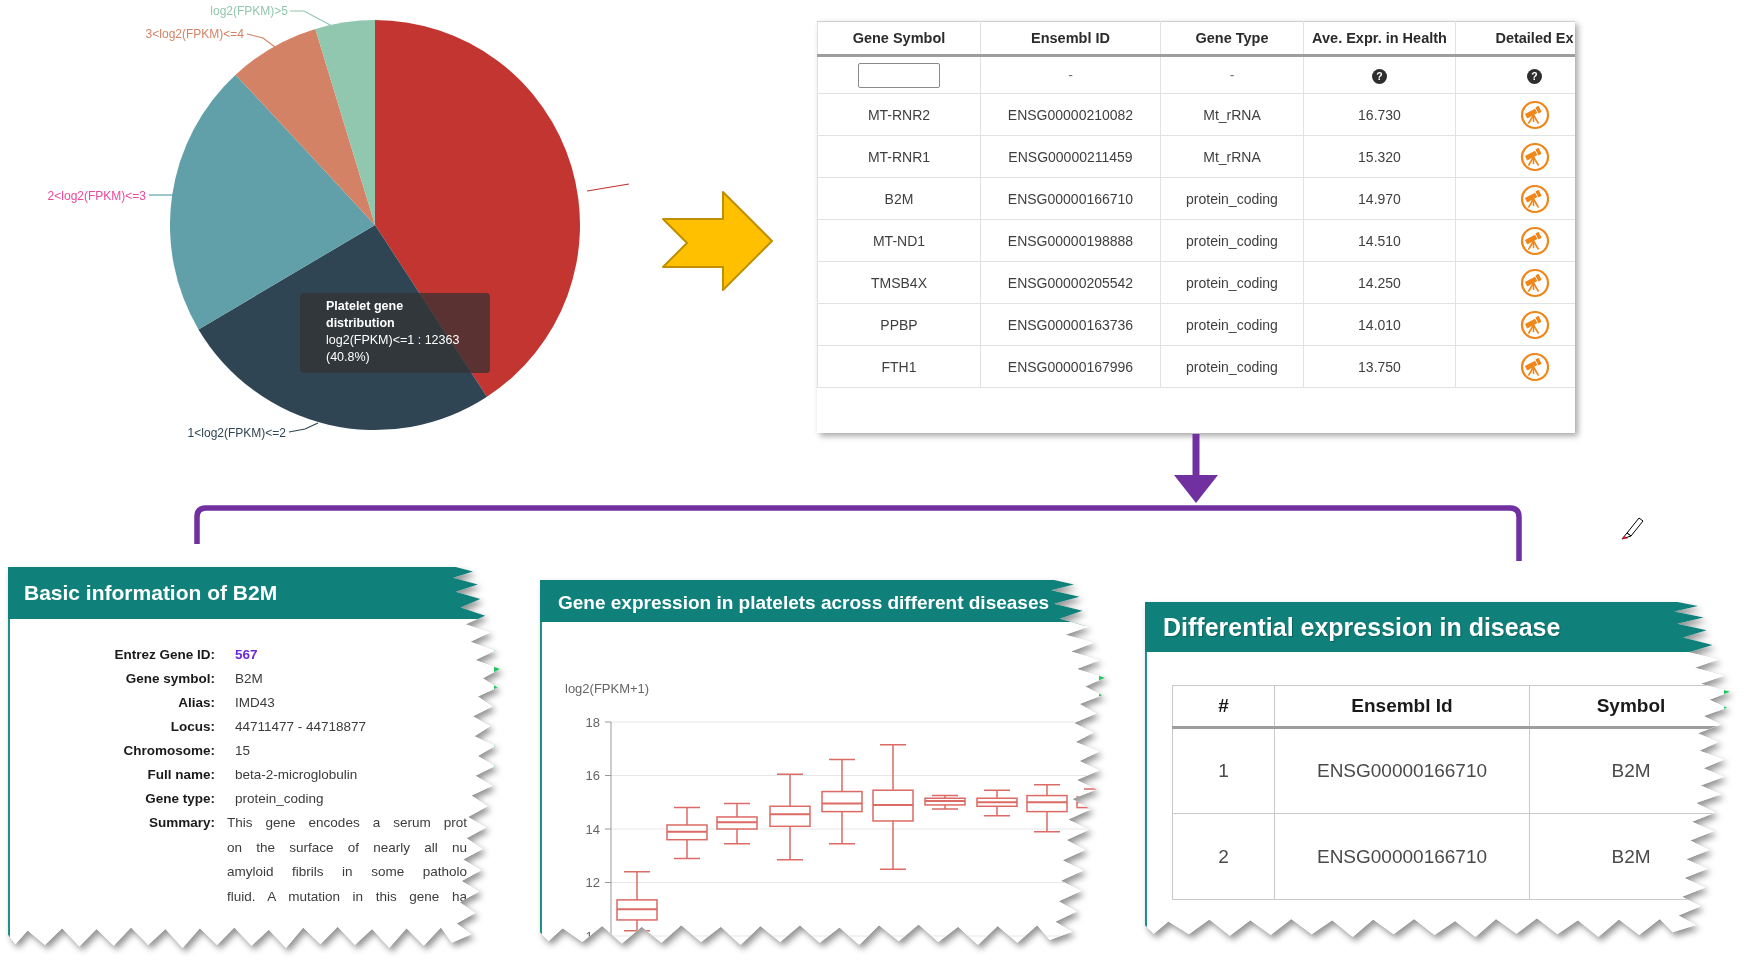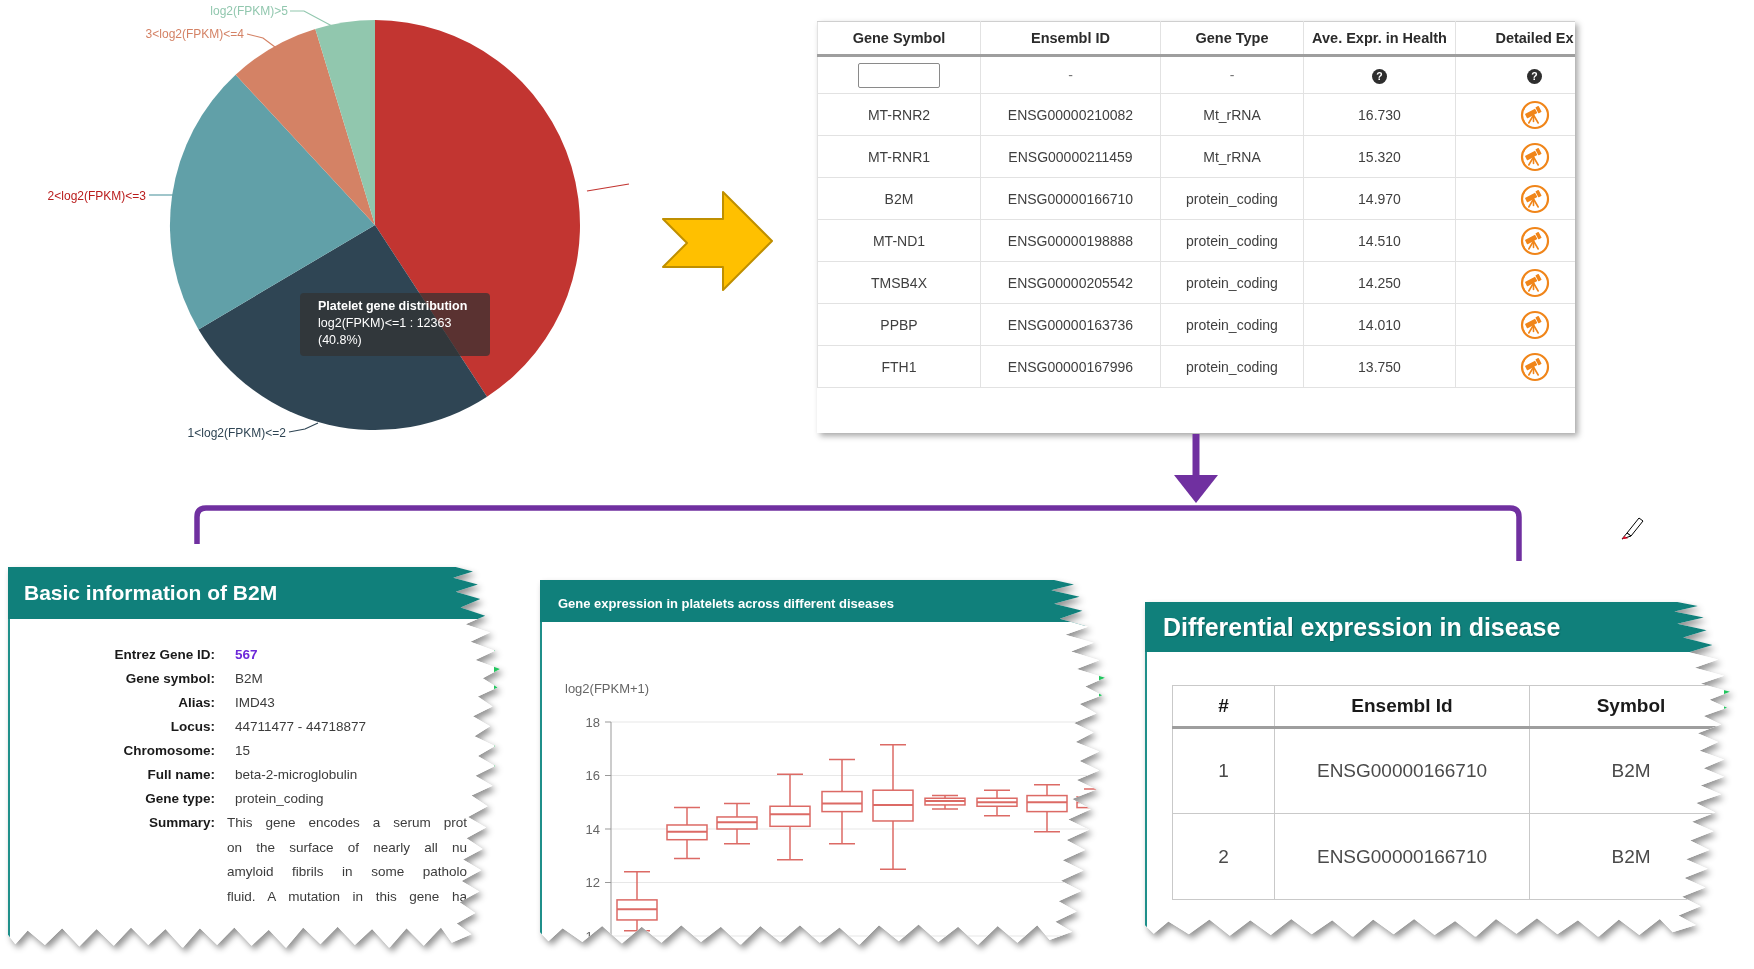--- a/index.html
+++ b/index.html
@@ -9,21 +9,21 @@
     --torn: polygon(0 0, 91% 0, 94.5% 1.2%, 90.5% 2.8%, 95.5% 4.6%, 91% 6.5%, 96% 8.4%, 92% 10.6%, 97% 12.8%, 93% 15%, 98% 17.2%, 94% 19.6%, 99% 22%, 95% 24.4%, 100% 26.8%, 96.5% 29.2%, 99.5% 31.6%, 95.5% 34%, 98.5% 36.6%, 94.5% 39.2%, 98% 41.8%, 94.8% 44.4%, 99% 47%, 95.5% 49.6%, 99% 52.2%, 95% 54.8%, 98.5% 57.4%, 94.2% 60%, 97.5% 62.8%, 93.5% 65.6%, 97.2% 68.4%, 93.2% 71.2%, 96.5% 74%, 92.5% 76.8%, 96.2% 79.6%, 92.2% 82.4%, 95.8% 85.2%, 91.8% 88%, 95% 90.8%, 91.2% 93.6%, 94.2% 96.4%, 90.2% 98.6%, 88% 94.6%, 84.5% 99.4%, 81% 94.8%, 77.5% 100%, 74% 95%, 70.5% 99.2%, 67% 94.4%, 63.5% 99%, 60% 94.6%, 56.5% 100%, 53% 95.2%, 49.5% 99.4%, 46% 94.6%, 42.5% 99.2%, 39% 94.8%, 35.5% 100%, 32% 95%, 28.5% 99.2%, 25% 94.6%, 21.5% 99.4%, 18% 95%, 14.5% 99.6%, 11% 94.8%, 7.5% 99.2%, 4% 95.4%, 1.5% 99%, 0 96.5%);
   }
   *{box-sizing:border-box;margin:0;padding:0;}
   body{background:#fff;font-family:"Liberation Sans",sans-serif;}
   #stage{position:relative;width:1754px;height:969px;background:#fff;overflow:hidden;}
 
   
   #pie-svg{position:absolute;left:0;top:0;}
   .pie-label{position:absolute;font-size:12px;line-height:14px;text-align:right;}
   #pie-tooltip{position:absolute;left:300px;top:293px;width:190px;background:rgba(50,50,50,.72);
-    border-radius:4px;color:#fff;padding:5px 18px 7px;font-size:12.5px;line-height:17px;z-index:5;}
+    border-radius:4px;color:#fff;padding:5px 26px 7px;font-size:12.5px;line-height:17px;z-index:5;}
   #pie-tooltip .tt-title{font-weight:bold;}
 
   
   #gene-table-wrap{position:absolute;left:817px;top:21px;width:758px;height:412px;overflow:hidden;
     box-shadow:3px 3px 6px rgba(0,0,0,.35);background:#fff;}
   #gene-table{border-collapse:collapse;table-layout:fixed;width:796px;font-size:14px;color:#3f3f3f;}
   #gene-table col.c1{width:163px}#gene-table col.c2{width:180px}#gene-table col.c3{width:143px}
   #gene-table col.c4{width:152px}#gene-table col.c5{width:158px}
   #gene-table th,#gene-table td{border:1px solid #e2e2e2;text-align:center;vertical-align:middle;padding:0 4px;}
   #gene-table thead th{height:34px;font-weight:bold;color:#2b2b2b;border-top:1px solid #cfcfcf;
@@ -51,21 +51,21 @@
   .field{display:flex;font-size:13.5px;line-height:24px;}
   .flabel{width:205px;text-align:right;font-weight:bold;color:#1a1a1a;flex:0 0 205px;}
   .fval{margin-left:20px;color:#3c3c3c;}
   .fval.accent{color:#6d28d9;font-weight:bold;}
   .summary-row{display:flex;font-size:13.5px;line-height:24.5px;}
   .summary-lines{margin-left:12px;width:240px;color:#3c3c3c;}
   .sline{text-align:justify;text-align-last:justify;white-space:nowrap;overflow:hidden;}
 
   
   #panel2-wrap{left:540px;top:580px;width:565px;height:365px;}
-  #panel2 .panel-header{height:46px;font-size:13px;padding-left:18px;}
+  #panel2 .panel-header{height:46px;font-size:19px;padding-left:18px;}
   #panel2 .panel-body{top:42px;}
   #box-svg{position:absolute;left:0;top:0;}
 
   
   #panel3-wrap{left:1145px;top:602px;width:585px;height:335px;}
   #panel3 .panel-header{height:50px;font-size:25px;padding-left:18px;text-shadow:1px 1px 1px rgba(0,0,0,.25);}
   #panel3 .panel-body{top:50px;}
   #diff-table{border-collapse:collapse;table-layout:fixed;margin:33px 0 0 25px;width:560px;font-size:19px;}
   #diff-table col.d1{width:102px}#diff-table col.d2{width:255px}#diff-table col.d3{width:203px}
   #diff-table th,#diff-table td{border:1px solid #c9c9c9;text-align:center;}
@@ -91,21 +91,21 @@
     <g stroke-width="1.2" fill="none">
       <polyline points="290,11 304,11 332,26" stroke="#91c7ae"></polyline>
       <polyline points="247,34 263,38 279,50" stroke="#d48265"></polyline>
       <polyline points="149,195 173,195" stroke="#61a0a8"></polyline>
       <polyline points="289,432 305,429 318,423" stroke="#2f4554"></polyline>
       <polyline points="587,191 629,184" stroke="#c23531"></polyline>
     </g>
   </svg>
   <div class="pie-label" style="left:180px;top:4px;width:108px;color:#91c7ae">log2(FPKM)&gt;5</div>
   <div class="pie-label" style="left:120px;top:27px;width:124px;color:#d48265">3&lt;log2(FPKM)&lt;=4</div>
-  <div class="pie-label" style="left:22px;top:189px;width:124px;color:#b91c1c">2&lt;log2(FPKM)&lt;=3</div>
+  <div class="pie-label" style="left:22px;top:189px;width:124px;color:#ec4899">2&lt;log2(FPKM)&lt;=3</div>
   <div class="pie-label" style="left:162px;top:426px;width:124px;color:#2f4554">1&lt;log2(FPKM)&lt;=2</div>
 
   <div id="pie-tooltip">
     <div class="tt-title">Platelet gene distribution</div>
     <div class="tt-text">log2(FPKM)&lt;=1 : 12363 (40.8%)</div>
   </div>
 
   <div id="gene-table-wrap">
     <table id="gene-table">
       <colgroup>

